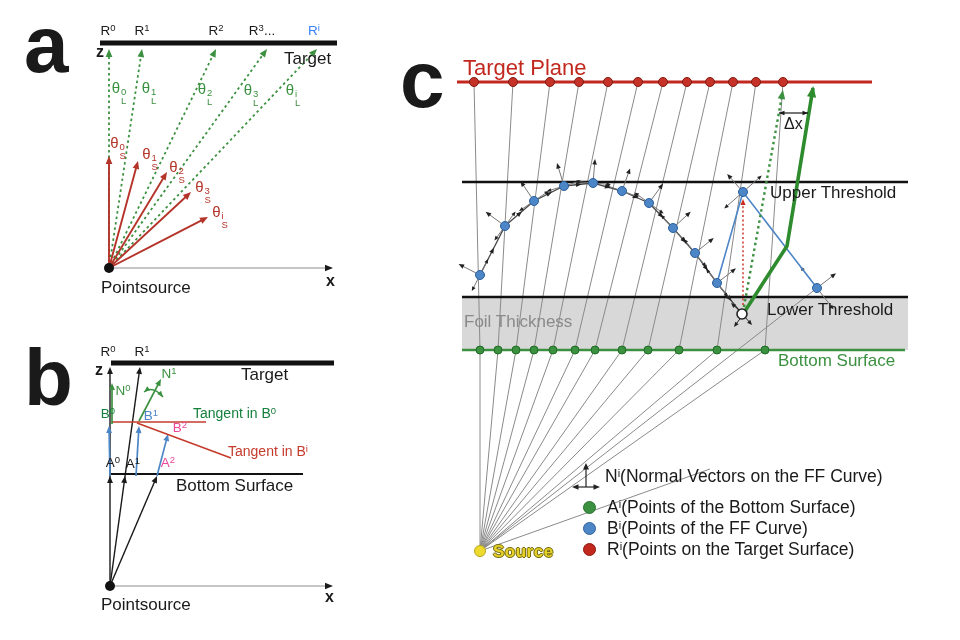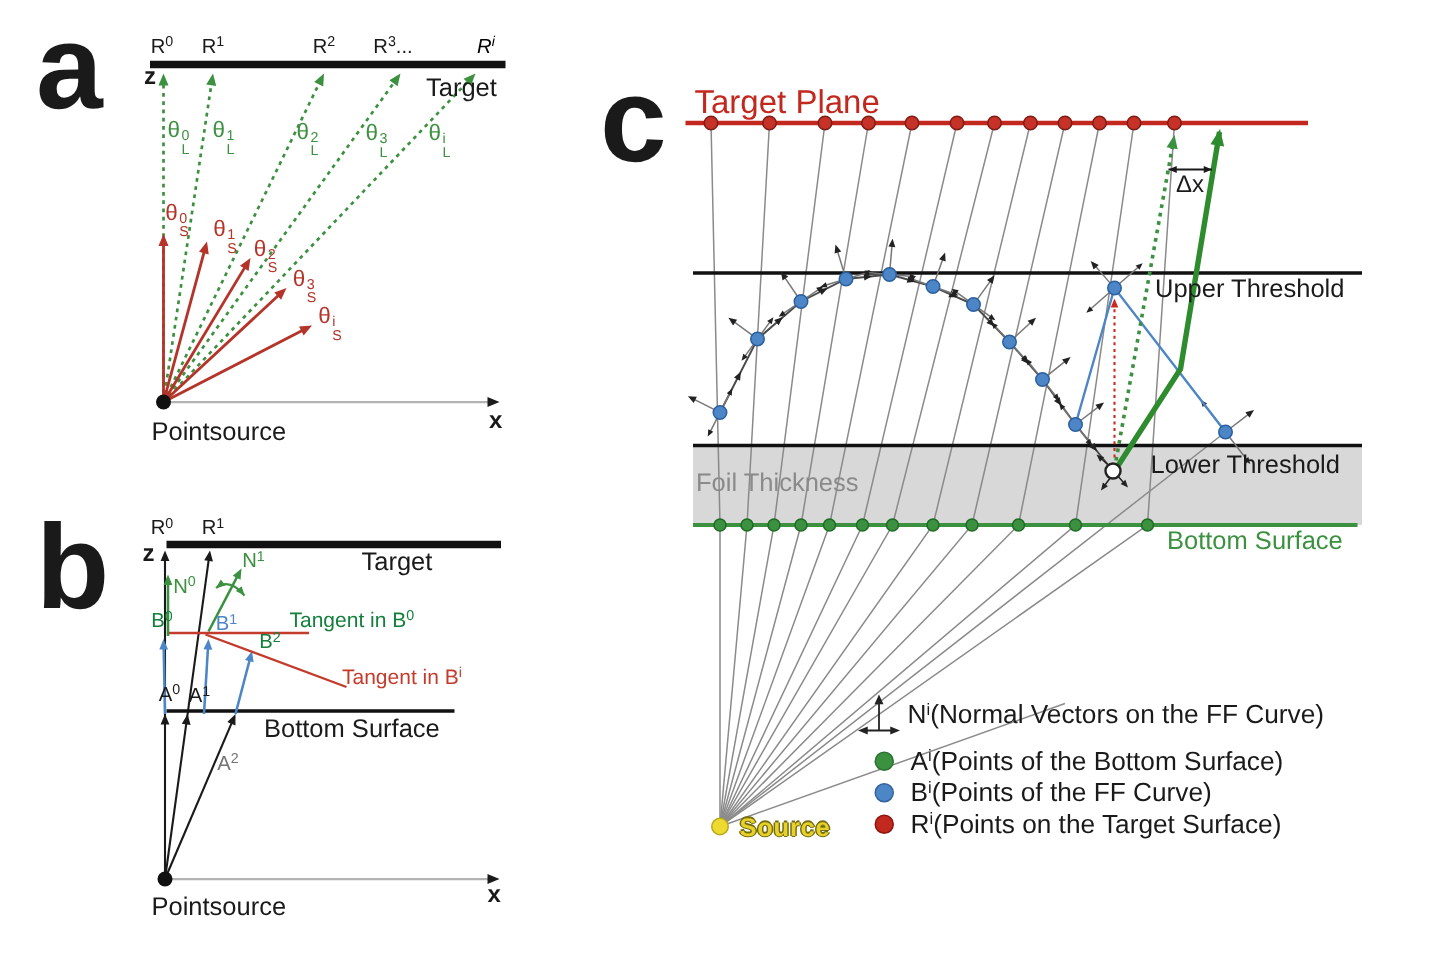--- a/index.html
+++ b/index.html
@@ -304,21 +304,21 @@
       </div>
       <div class="lrow" id="lrow-r">
         <span class="ldot red"></span>
         <span class="ltext"><span>R</span><sup>i</sup><span>(Points on the Target Surface)</span></span>
       </div>
     </div>
   <div class="mlbl" style="left: 108px; top: 31px; color: rgb(26, 26, 26);"><span>R</span><sup>0</sup></div>
       <div class="mlbl" style="left: 142px; top: 31px; color: rgb(26, 26, 26);"><span>R</span><sup>1</sup></div>
       <div class="mlbl" style="left: 216px; top: 31px; color: rgb(26, 26, 26);"><span>R</span><sup>2</sup></div>
       <div class="mlbl" style="left: 262px; top: 31px; color: rgb(26, 26, 26);"><span>R</span><sup>3</sup><span>...</span></div>
-      <div class="mlbl" style="left: 324px; top: 31px; color: #000000; font-style: italic;"><span>R</span><sup>i</sup></div>
+      <div class="mlbl" style="left: 314px; top: 31px; color: #3b82f6;"><span>R</span><sup>i</sup></div>
       <div class="mlbl" style="left: 119px; top: 92px; font-size: 15px; color: rgb(60, 145, 64);"><span>θ</span><span class="stk">
           <span>0</span>
           <span>L</span>
         </span></div>
       <div class="mlbl" style="left: 149px; top: 92px; font-size: 15px; color: rgb(60, 145, 64);"><span>θ</span><span class="stk">
           <span>1</span>
           <span>L</span>
         </span></div>
       <div class="mlbl" style="left: 205px; top: 93px; font-size: 15px; color: rgb(60, 145, 64);"><span>θ</span><span class="stk">
           <span>2</span>
@@ -351,20 +351,20 @@
       <div class="mlbl" style="left: 220px; top: 216px; font-size: 15px; color: rgb(181, 52, 42);"><span>θ</span><span class="stk">
           <span>i</span>
           <span>S</span>
         </span></div>
       <div class="mlbl" style="left: 108px; top: 352px; color: rgb(26, 26, 26);"><span>R</span><sup>0</sup></div>
       <div class="mlbl" style="left: 142px; top: 352px; color: rgb(26, 26, 26);"><span>R</span><sup>1</sup></div>
       <div class="mlbl" style="left: 123px; top: 391px; color: rgb(60, 145, 64);"><span>N</span><sup>0</sup></div>
       <div class="mlbl" style="left: 169px; top: 374px; color: rgb(60, 145, 64);"><span>N</span><sup>1</sup></div>
       <div class="mlbl" style="left: 108px; top: 414px; color: #15803d;"><span>B</span><sup>0</sup></div>
       <div class="mlbl" style="left: 151px; top: 416px; color: rgb(77, 134, 198);"><span>B</span><sup>1</sup></div>
-      <div class="mlbl" style="left: 180px; top: 428px; color: #15803d;"><span>B</span><sup>2</sup></div>
+      <div class="mlbl" style="left: 180px; top: 428px; color: #ec4899;"><span>B</span><sup>2</sup></div>
       <div class="mlbl" style="left: 113px; top: 463px; color: rgb(26, 26, 26);"><span>A</span><sup>0</sup></div>
       <div class="mlbl" style="left: 133px; top: 464px; color: rgb(26, 26, 26);"><span>A</span><sup>1</sup></div>
-      <div class="mlbl" style="left: 152px; top: 463px; color: #737373; margin-top: 46px;"><span>A</span><sup>2</sup></div>
+      <div class="mlbl" style="left: 168px; top: 463px; color: #ec4899;"><span>A</span><sup>2</sup></div>
       <div class="mlbl left" style="left: 193px; top: 413px; font-size: 14px; color: #15803d;"><span>Tangent in B</span><sup>0</sup></div>
       <div class="mlbl left" style="left: 228px; top: 451px; font-size: 14px; color: rgb(196, 59, 44);"><span>Tangent in B</span><sup>i</sup></div>
     </div>
 </div>
 
 </body></html>

